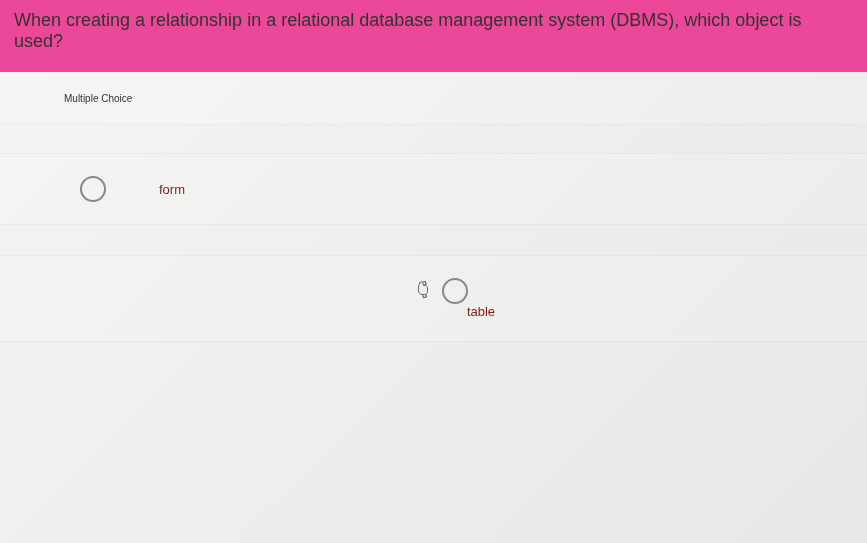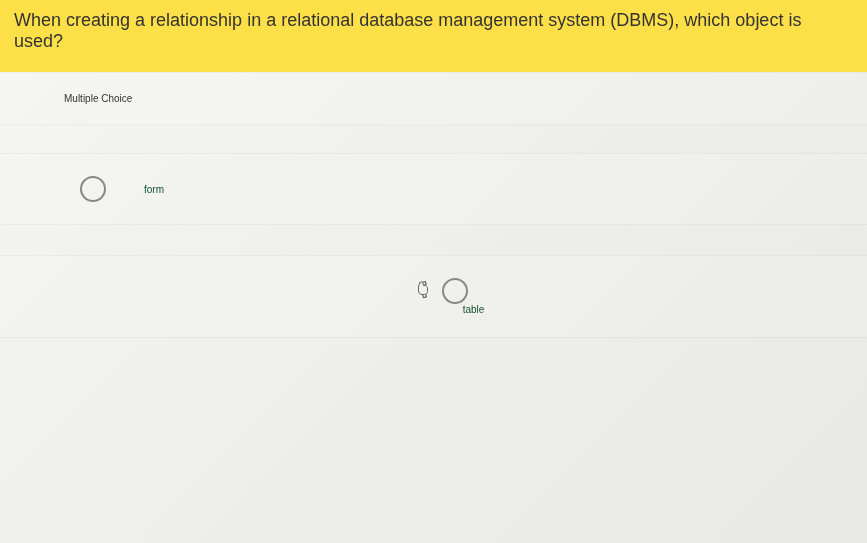--- a/index.html
+++ b/index.html
@@ -12,21 +12,21 @@
       background: linear-gradient(135deg, #f5f5f3 0%, #eeeeec 50%, #e8e8e6 100%);
       width: 867px;
       height: 543px;
       overflow: hidden;
       position: relative;
     }
     .question-header {
       padding: 10px 14px 20px 14px;
       font-size: 18px;
       color: #333;
-      background: #fde047;
+      background: #ec4899;
     }
     .section-label {
       padding: 20px 0 20px 64px;
       font-size: 10px;
       color: #333;
       background: rgba(255,255,255,0.15);
       border-top: 1px solid rgba(0,0,0,0.03);
       border-bottom: 1px solid rgba(0,0,0,0.03);
     }
     .options-area {
@@ -49,22 +49,23 @@
     .radio-circle {
       width: 26px;
       height: 26px;
       border: 2px solid #888;
       border-radius: 50%;
       margin-right: 38px;
       flex-shrink: 0;
       background: transparent;
     }
     .option-label {
-      font-size: 10px;
-      color: #14532d;
+      font-size: 13px;
+      color: #7f1d1d;
+      margin-left: 15px;
     }
     .cursor-icon {
       position: absolute;
       left: 414px;
       top: 281px;
       width: 18px;
       height: 18px;
       pointer-events: none;
     }
   </style>

